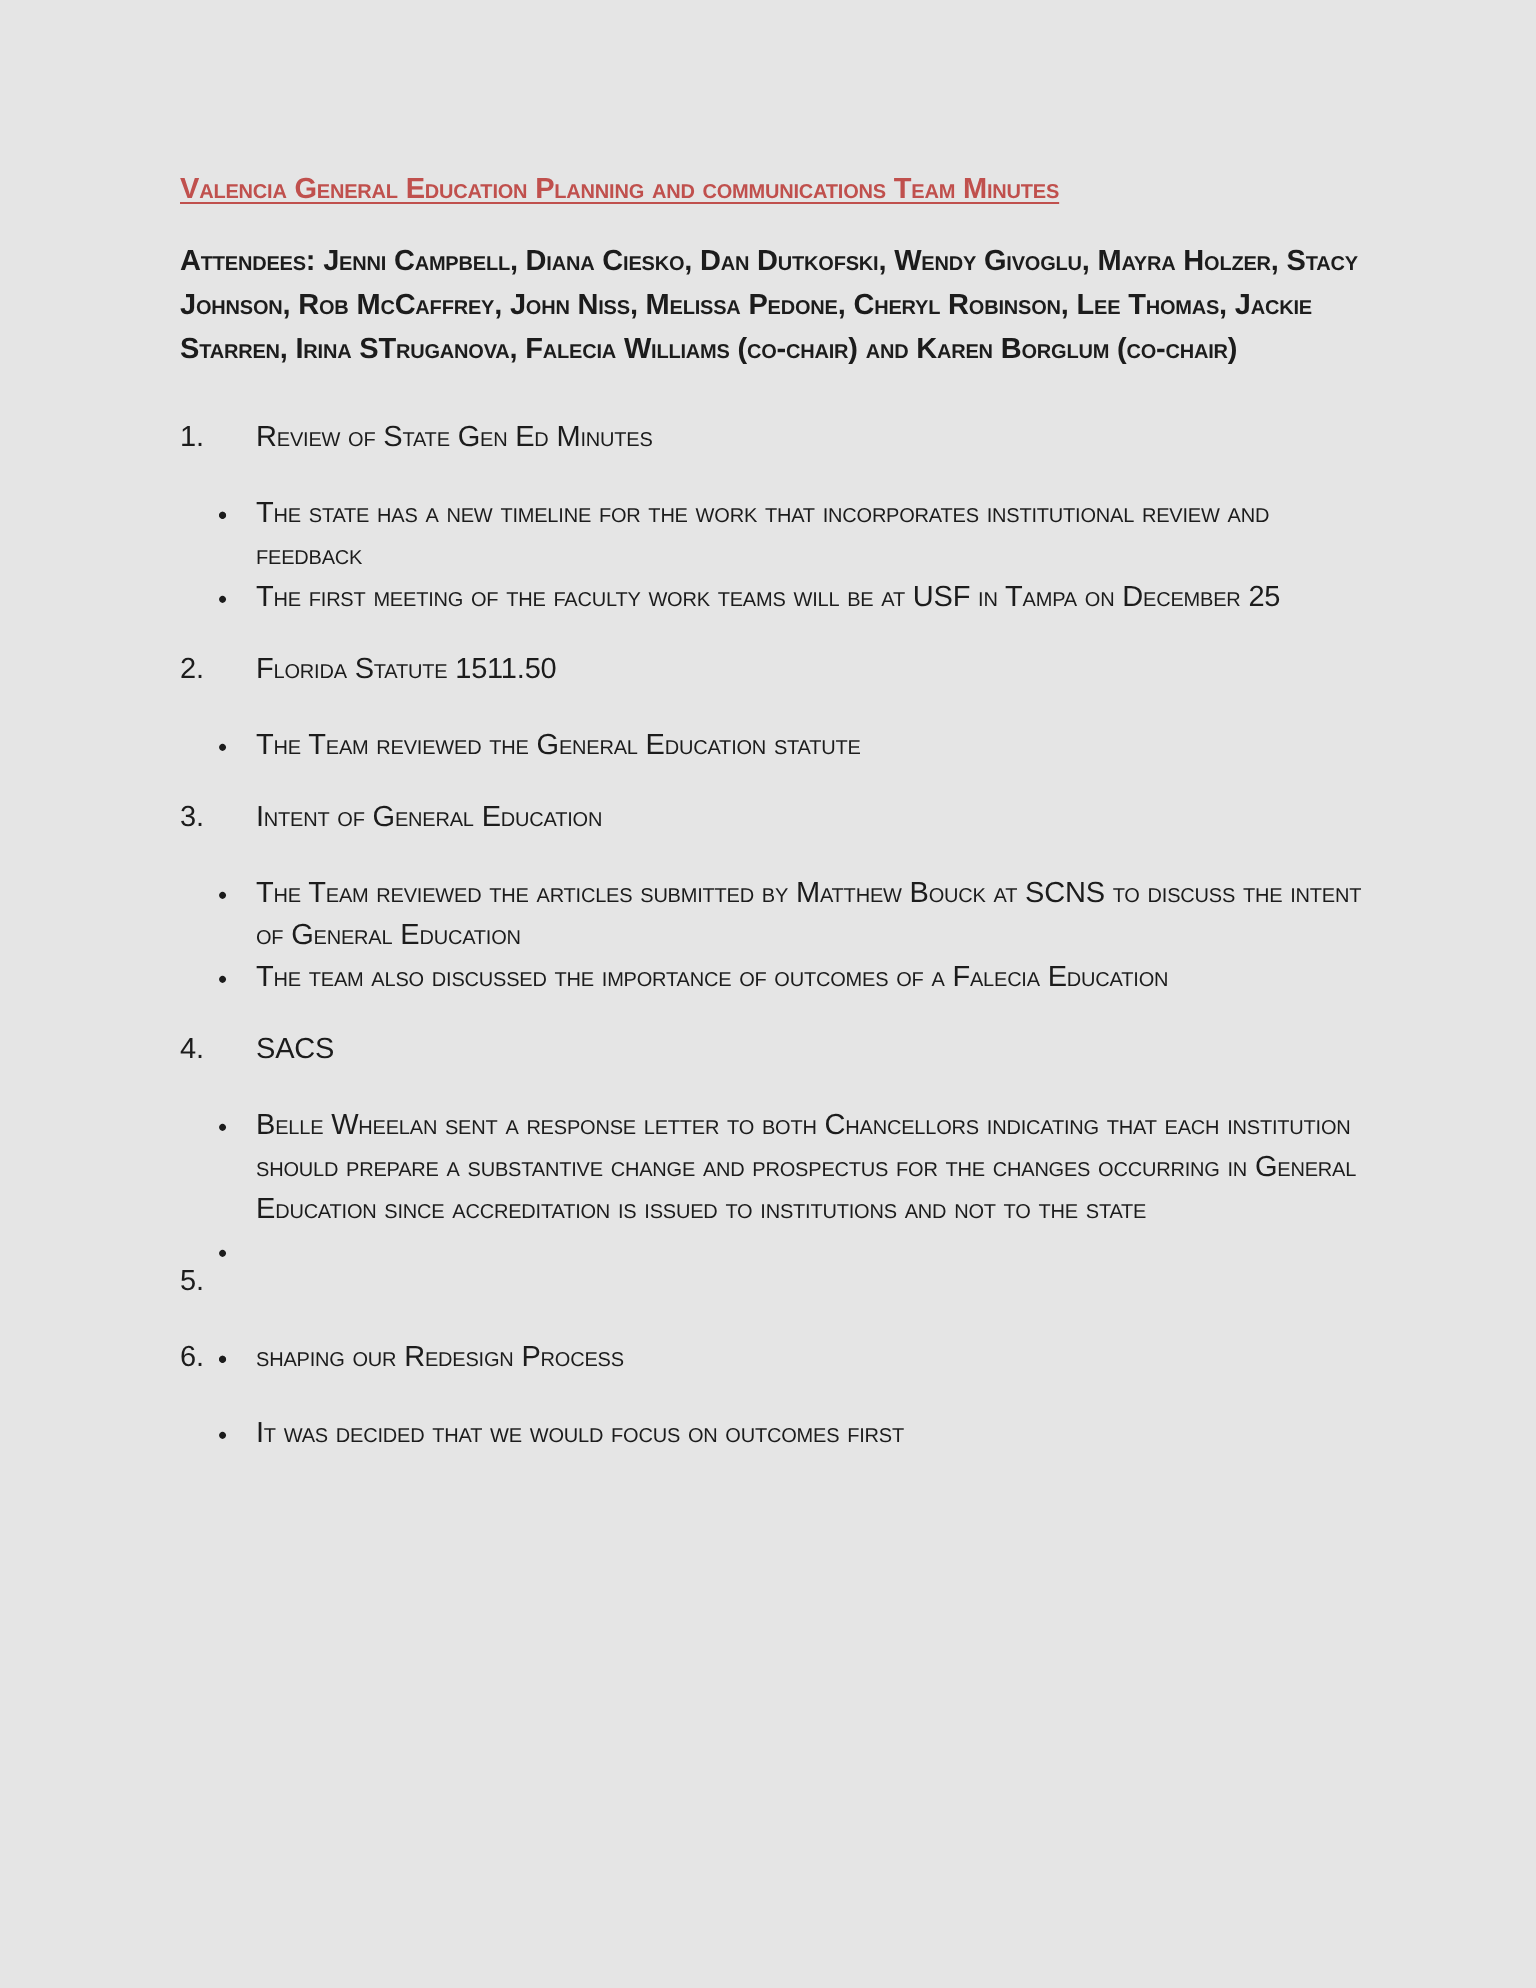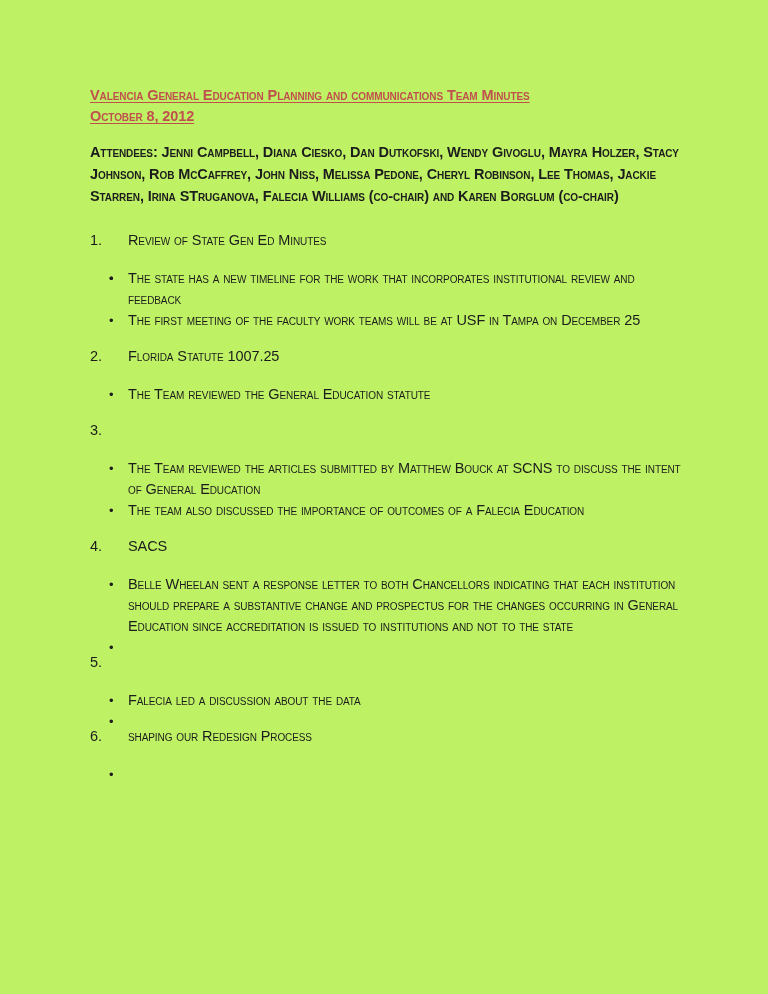--- a/index.html
+++ b/index.html
@@ -6,21 +6,21 @@
     margin: 0;
     padding: 0;
     background: #ffffff;
   }
   .page {
     position: relative;
     width: 768px;
     height: 994px;
     box-sizing: border-box;
     padding: 85px 84px 0 90px;
-    background: #bef264;
+    background: #e5e5e5;
     font-family: "Liberation Sans", sans-serif;
     font-variant: small-caps;
     color: #1c1c1c;
     letter-spacing: -0.1px;
     overflow: hidden;
   }
   .title-block {
     margin: 0;
   }
   .title-line {
@@ -73,50 +73,50 @@
     font-size: 13px;
   }
 </style>
 </head>
 <body>
 
 <div class="page">
 
   <header class="title-block">
     <div class="title-line">Valencia General Education Planning and communications Team  Minutes</div>
-    <div class="title-line">October 8, 2012</div>
   </header>
 
   <p class="attendees">Attendees: Jenni Campbell, Diana Ciesko, Dan Dutkofski, Wendy Givoglu, Mayra Holzer, Stacy Johnson, Rob McCaffrey, John Niss, Melissa Pedone, Cheryl Robinson, Lee Thomas, Jackie Starren, Irina STruganova, Falecia Williams (co-chair) and Karen Borglum (co-chair)</p>
 
   <section class="section first">
     <div class="section-heading">
       <span class="section-number">1.</span>
       <span class="heading-text">Review of State Gen Ed Minutes</span>
     </div>
     <ul class="bullets">
       <li><span class="bullet-marker">•</span></li>
       <li><span class="bullet-marker">•</span><span>The state has a new timeline for the work that incorporates institutional review and feedback</span></li>
       <li><span class="bullet-marker">•</span><span>The first meeting of the faculty work teams will be at USF in Tampa on December 25</span></li>
     </ul>
   </section>
 
   <section class="section">
     <div class="section-heading">
       <span class="section-number">2.</span>
-      <span class="heading-text">Florida Statute 1007.25</span>
+      <span class="heading-text">Florida Statute 1511.50</span>
     </div>
     <ul class="bullets">
       <li><span class="bullet-marker">•</span><span>The Team reviewed the General Education statute</span></li>
     </ul>
   </section>
 
   <section class="section">
     <div class="section-heading">
       <span class="section-number">3.</span>
+      <span class="heading-text">Intent of General Education</span>
     </div>
     <ul class="bullets">
       <li><span class="bullet-marker">•</span><span>The Team reviewed the articles submitted by Matthew Bouck at SCNS to discuss the intent of General Education</span></li>
       <li><span class="bullet-marker">•</span><span>The team also discussed the importance of outcomes of a Falecia Education</span></li>
     </ul>
   </section>
 
   <section class="section">
     <div class="section-heading">
       <span class="section-number">4.</span>
@@ -126,28 +126,28 @@
       <li><span class="bullet-marker">•</span><span>Belle Wheelan sent a response letter to both Chancellors indicating that each institution should prepare a substantive change and prospectus for the changes occurring in General Education since accreditation is issued to institutions and not to the state</span></li>
       <li><span class="bullet-marker">•</span></li>
     </ul>
   </section>
 
   <section class="section">
     <div class="section-heading">
       <span class="section-number">5.</span>
     </div>
     <ul class="bullets">
-      <li><span class="bullet-marker">•</span><span>Falecia led a discussion about the data</span></li>
+      <li><span class="bullet-marker">•</span></li>
       <li><span class="bullet-marker">•</span></li>
     </ul>
   </section>
 
   <section class="section">
     <div class="section-heading">
       <span class="section-number">6.</span>
       <span class="heading-text">shaping our Redesign Process</span>
     </div>
     <ul class="bullets">
-      <li><span class="bullet-marker">•</span></li>
+      <li><span class="bullet-marker">•</span><span>It was decided that we would focus on outcomes first</span></li>
     </ul>
   </section>
 
 </div>
 
 </body></html>

